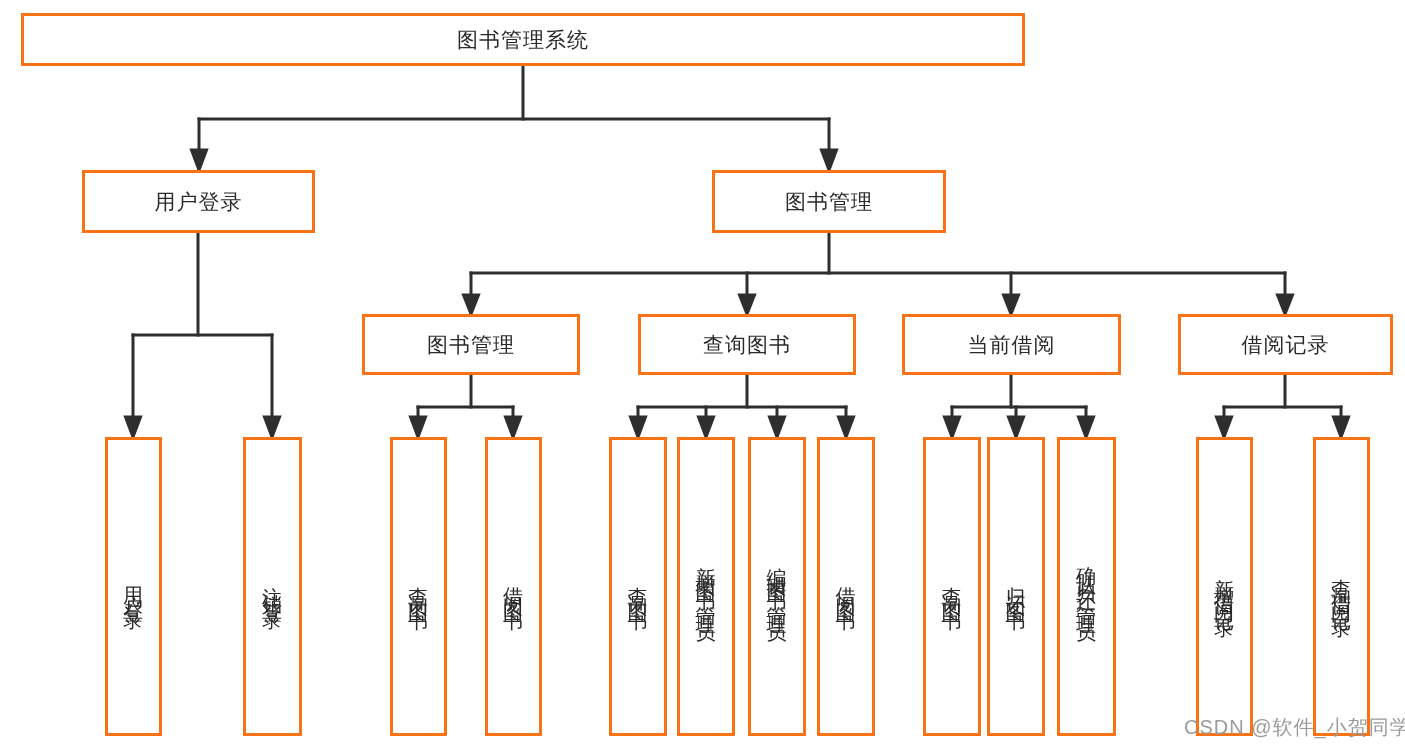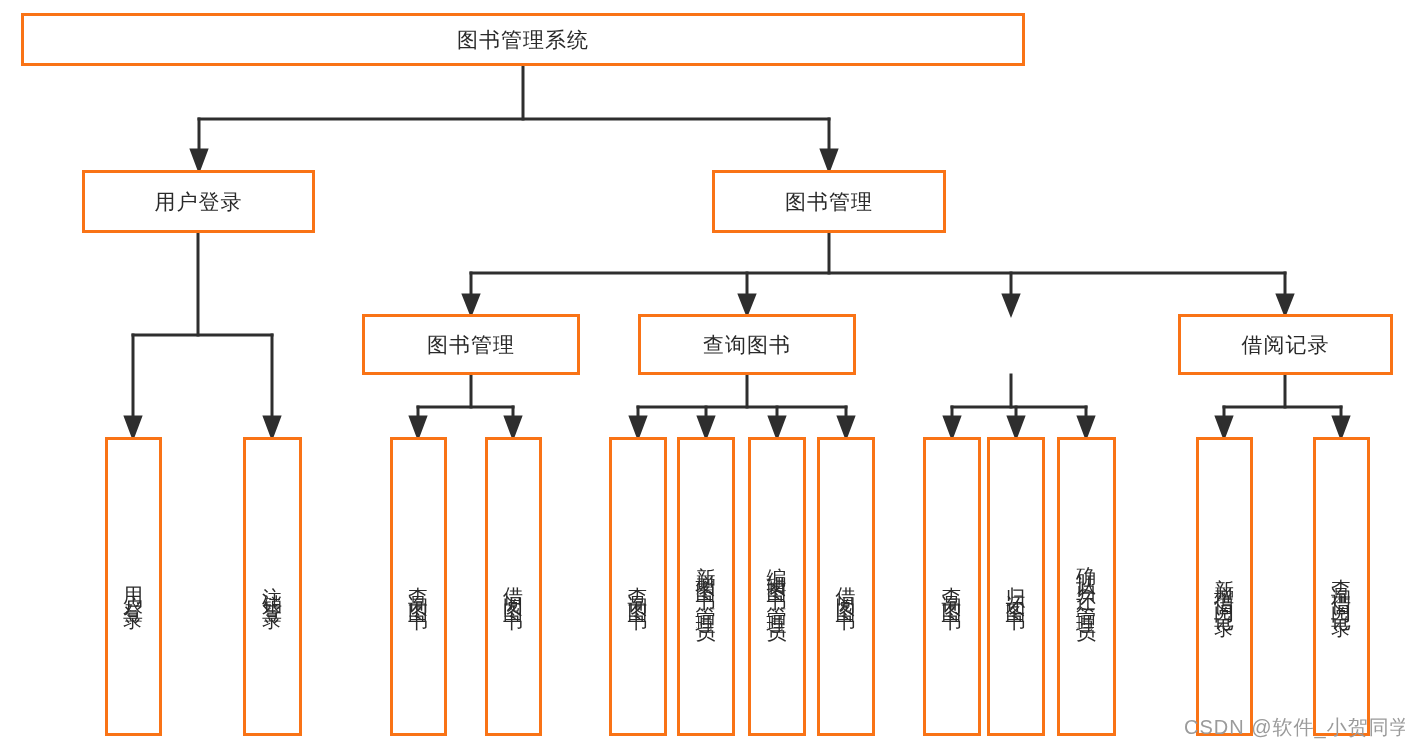--- a/index.html
+++ b/index.html
@@ -135,20 +135,23 @@
   <div class="box" style="left:712px;top:170px;width:234px;height:63px">
     <span>图书管理</span>
   </div>
 
   <div class="box" style="left:362px;top:314px;width:218px;height:61px">
     <span>图书管理</span>
   </div>
   <div class="box" style="left:638px;top:314px;width:218px;height:61px">
     <span>查询图书</span>
   </div>
+  <div class="box" style="left:902px;top:314px;width:219px;height:61px">
+    <span>当前借阅</span>
+  </div>
   <div class="box" style="left:1178px;top:314px;width:215px;height:61px">
     <span>借阅记录</span>
   </div>
 
   <div class="box vbox" style="left:105px;top:437px;width:57px;height:299px">
     <span class="vtext">用户登录</span>
   </div>
   <div class="box vbox" style="left:243px;top:437px;width:59px;height:299px">
     <span class="vtext">注销登录</span>
   </div>

